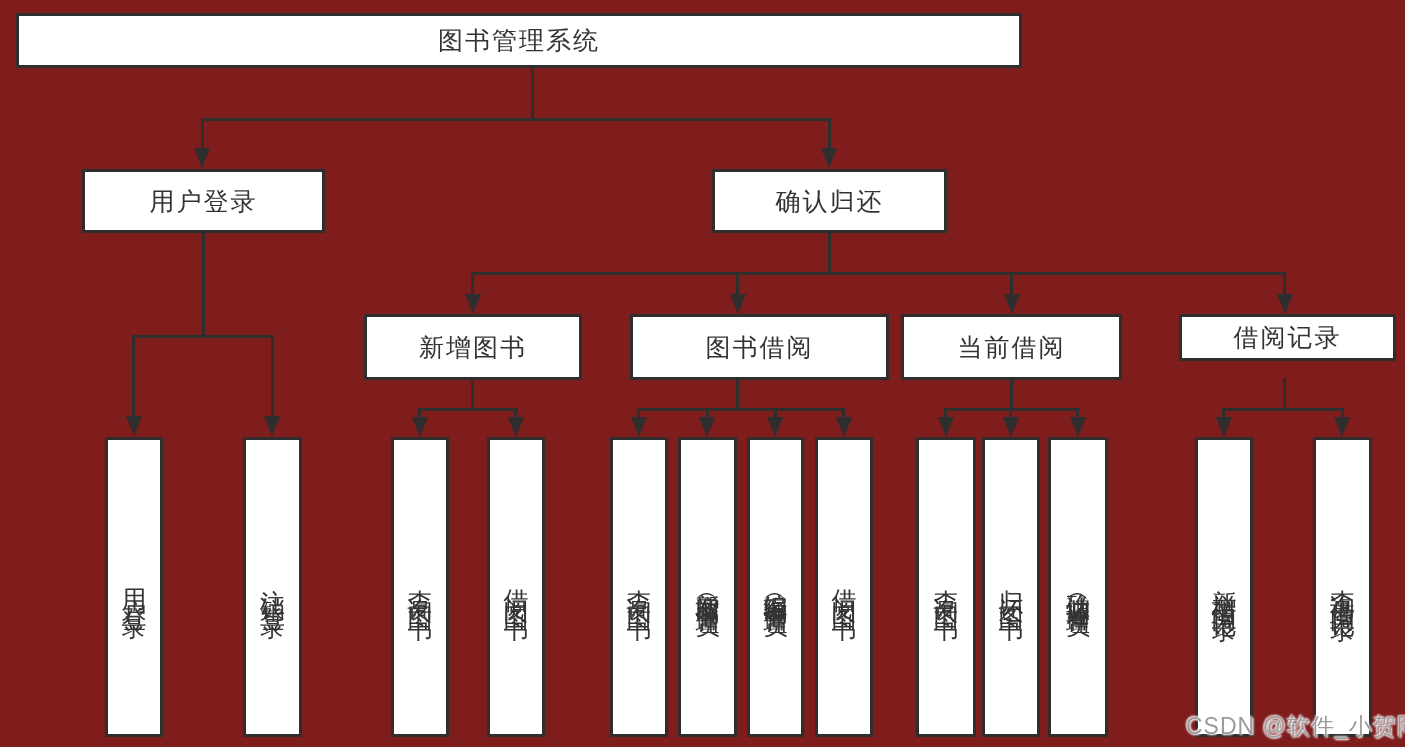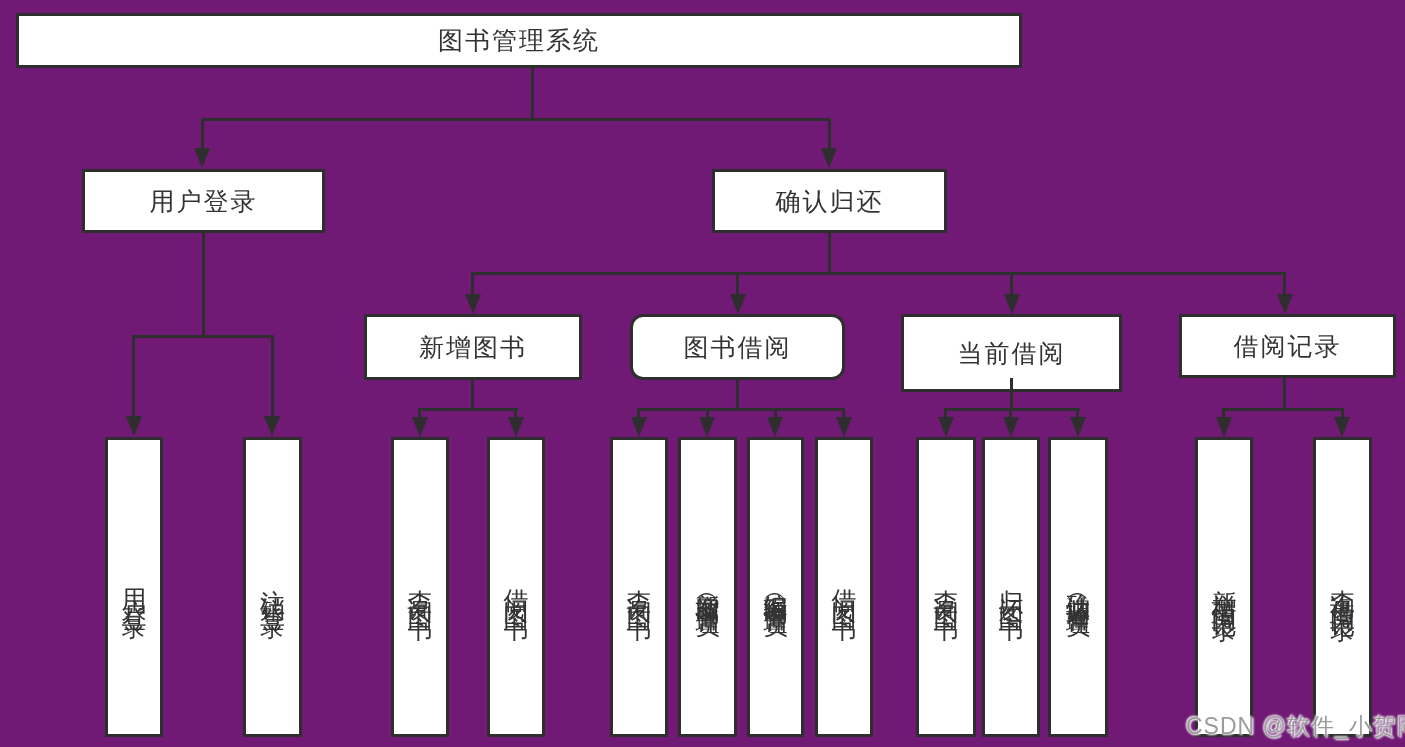--- a/index.html
+++ b/index.html
@@ -4,21 +4,21 @@
 <style>
   :root{
     --line:#2e2e2e;
     --text:#333333;
   }
   html,body{margin:0;padding:0;background:#ffffff;}
   body{font-family:"Liberation Sans","DejaVu Sans",sans-serif;}
   .canvas{
     position:relative;
     width:1405px;height:747px;
-    background:#701a75;
+    background:#7f1d1d;
     overflow:hidden;
   }
   .node{
     position:absolute;
     background:#ffffff;
     border:3px solid var(--line);
     box-sizing:border-box;
     display:flex;align-items:center;justify-content:center;
   }
   .node .label-h{
@@ -78,27 +78,27 @@
   <div class="node" style="left:82px;top:169px;width:243px;height:64px;">
     <span class="label-h">用户登录</span>
   </div>
   <div class="node" style="left:712px;top:169px;width:235px;height:64px;">
     <span class="label-h">确认归还</span>
   </div>
 
   <div class="node" style="left:364px;top:314px;width:218px;height:66px;">
     <span class="label-h">新增图书</span>
   </div>
-  <div class="node" style="left:630px;top:314px;width:215px;height:66px;border-radius:13px;">
+  <div class="node" style="left:630px;top:314px;width:259px;height:66px;">
     <span class="label-h">图书借阅</span>
   </div>
-  <div class="node" style="left:901px;top:314px;width:221px;height:78px;">
+  <div class="node" style="left:901px;top:314px;width:221px;height:66px;">
     <span class="label-h">当前借阅</span>
   </div>
-  <div class="node" style="left:1179px;top:314px;width:217px;height:64px;">
+  <div class="node" style="left:1179px;top:314px;width:217px;height:47px;">
     <span class="label-h">借阅记录</span>
   </div>
 
   <div class="leaf" style="left:105px;top:437px;width:58px;height:300px;">
     <span class="label-v">用户登录</span>
   </div>
   <div class="leaf" style="left:243px;top:437px;width:59px;height:300px;">
     <span class="label-v">注销登录</span>
   </div>
 

